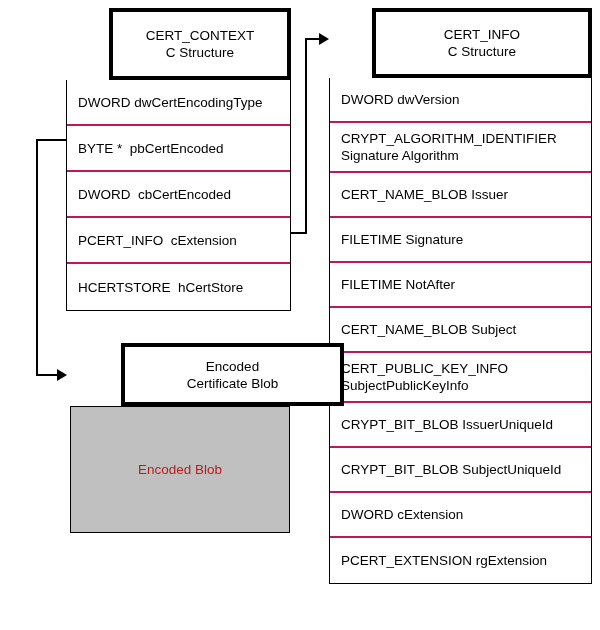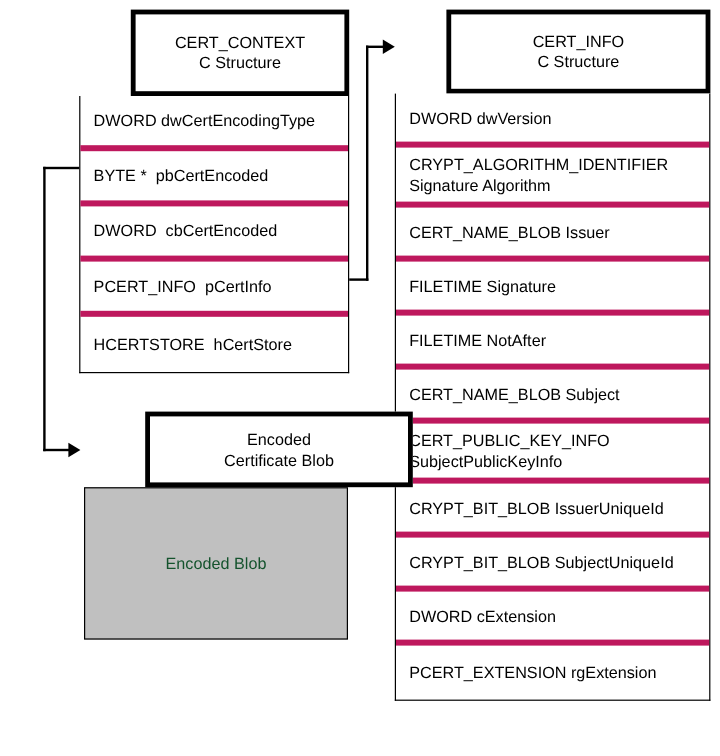--- a/index.html
+++ b/index.html
@@ -23,35 +23,35 @@
     margin-left: 43px;
   }
   .tbl-rows {
     border: 1px solid #000; border-top: none;
     background: #fff;
   }
   .row {
     box-sizing: border-box;
     display: flex; align-items: center;
     padding-left: 11px; padding-right: 4px;
-    border-bottom: 5px solid #be185d;
+    border-bottom: 2px solid #be185d;
     font-size: 13.5px; line-height: 17px; color: #000;
     white-space: pre-wrap;
   }
   .row:last-child { border-bottom: none; }
   .h46 { height: 46px; }
   .h45 { height: 45px; }
   .h50 { height: 50px; }
 
   
   .blob-body {
     background: #c0c0c0;
     border: 1px solid #000;
     display: flex; align-items: center; justify-content: center;
-    font-size: 13.5px; color: #14532d;
+    font-size: 13.5px; color: #b91c1c;
   }
 
   
   .line { position: absolute; background: #000; }
   .arrowhead {
     position: absolute; width: 0; height: 0;
     border-top: 6px solid transparent;
     border-bottom: 6px solid transparent;
     border-left: 10px solid #000;
   }
@@ -59,21 +59,21 @@
 </head>
 <body>
 
 <div class="abs" style="left:66px; top:8px; width:225px;">
   <div class="tbl-header" style="height:64px;">CERT_CONTEXT
 C Structure</div>
   <div class="tbl-rows">
     <div class="row h46">DWORD dwCertEncodingType</div>
     <div class="row h46">BYTE *  pbCertEncoded</div>
     <div class="row h46">DWORD  cbCertEncoded</div>
-    <div class="row h46">PCERT_INFO  pCertInfo</div>
+    <div class="row h46">PCERT_INFO  cExtension</div>
     <div class="row h46">HCERTSTORE  hCertStore</div>
   </div>
 </div>
 
 <div class="abs" style="left:329px; top:8px; width:263px;">
   <div class="tbl-header" style="height:62px;">CERT_INFO
 C Structure</div>
   <div class="tbl-rows">
     <div class="row h45">DWORD dwVersion</div>
     <div class="row h50">CRYPT_ALGORITHM_IDENTIFIER

